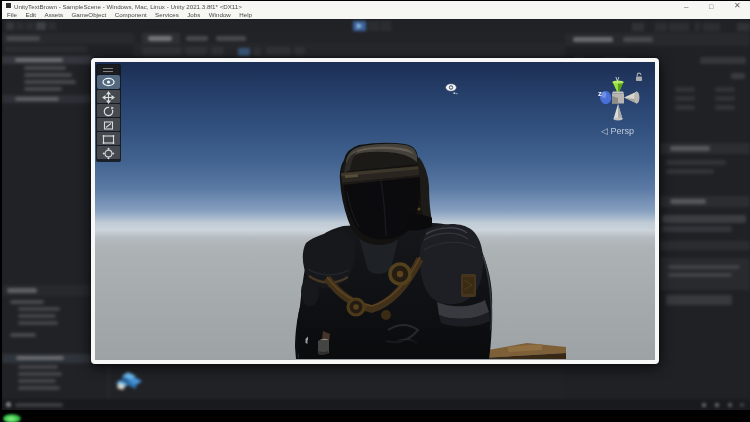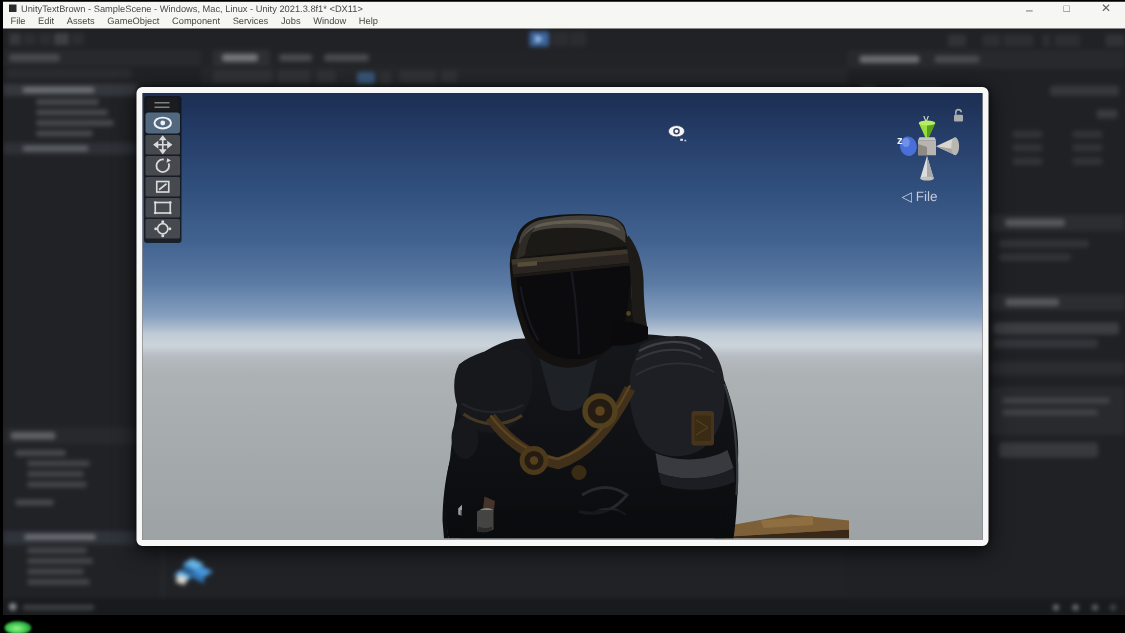--- a/index.html
+++ b/index.html
@@ -344,21 +344,21 @@
         <polygon points="36,39 40.5,54 36,54" fill="#a9a9a7"></polygon>
         <ellipse cx="36" cy="54" rx="4.5" ry="1.4" fill="#c2c2c0"></ellipse>
 
         <ellipse cx="23.6" cy="32.5" rx="5.6" ry="6.6" fill="#4a6fd8" transform="rotate(-12 23.6 32.5)"></ellipse>
         <ellipse cx="22" cy="30" rx="2.4" ry="3" fill="#7595e8" opacity="0.9"></ellipse>
         <text x="16" y="31" font-family="Liberation Sans" font-size="7.5" fill="#f0f3f8" font-weight="bold">z</text>
 
         <rect x="54" y="11.5" width="6" height="4.5" rx="0.8" fill="#a9abaf"></rect>
         <path d="M55.2 11.5 v-1.6 a1.8 1.8 0 0 1 3.6 0" stroke="#a9abaf" stroke-width="1.1" fill="none"></path>
       </svg>
-      <div class="persp">◁ File</div>
+      <div class="persp">◁ Persp</div>
     </div>
   </div>
 
   <div class="botbar"></div>
   <div class="greenblob"></div>
   <div class="lblack"></div>
   <div class="topline"></div>
 </div>
 
 </body></html>

